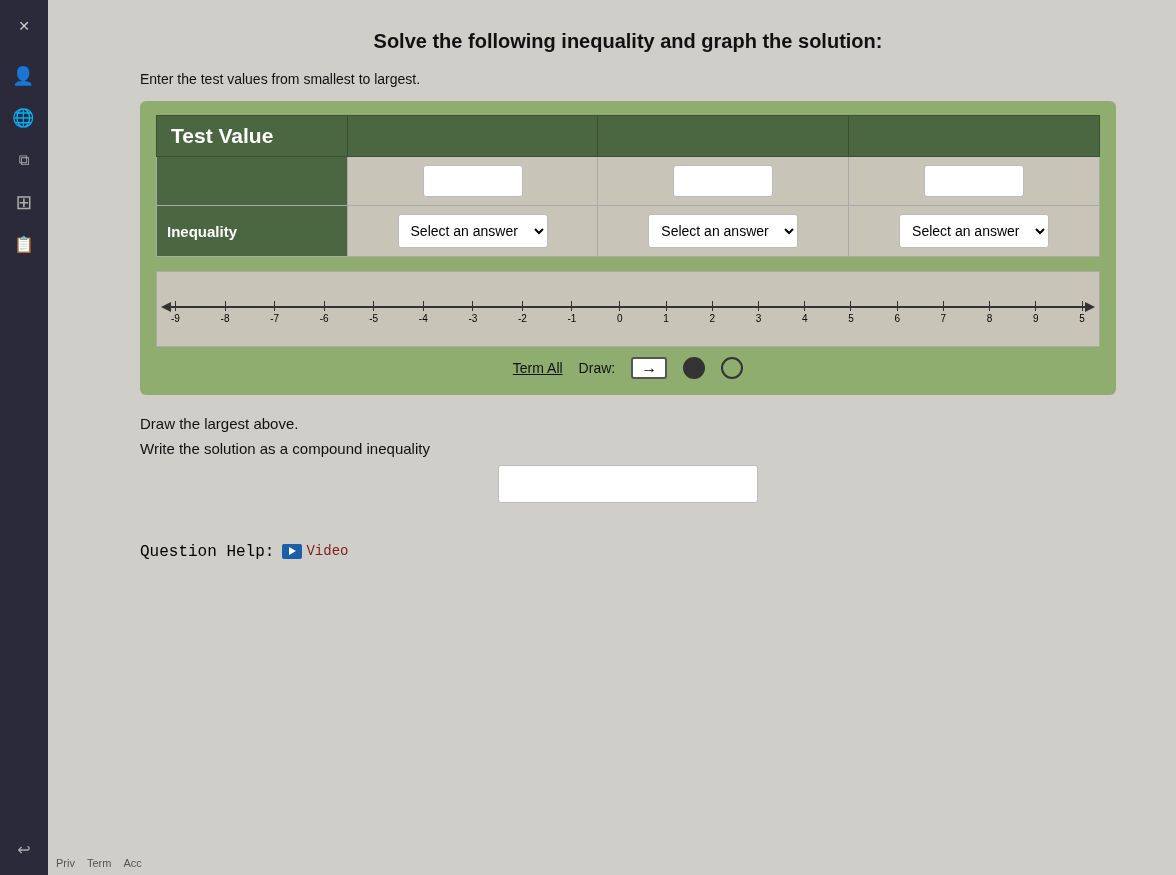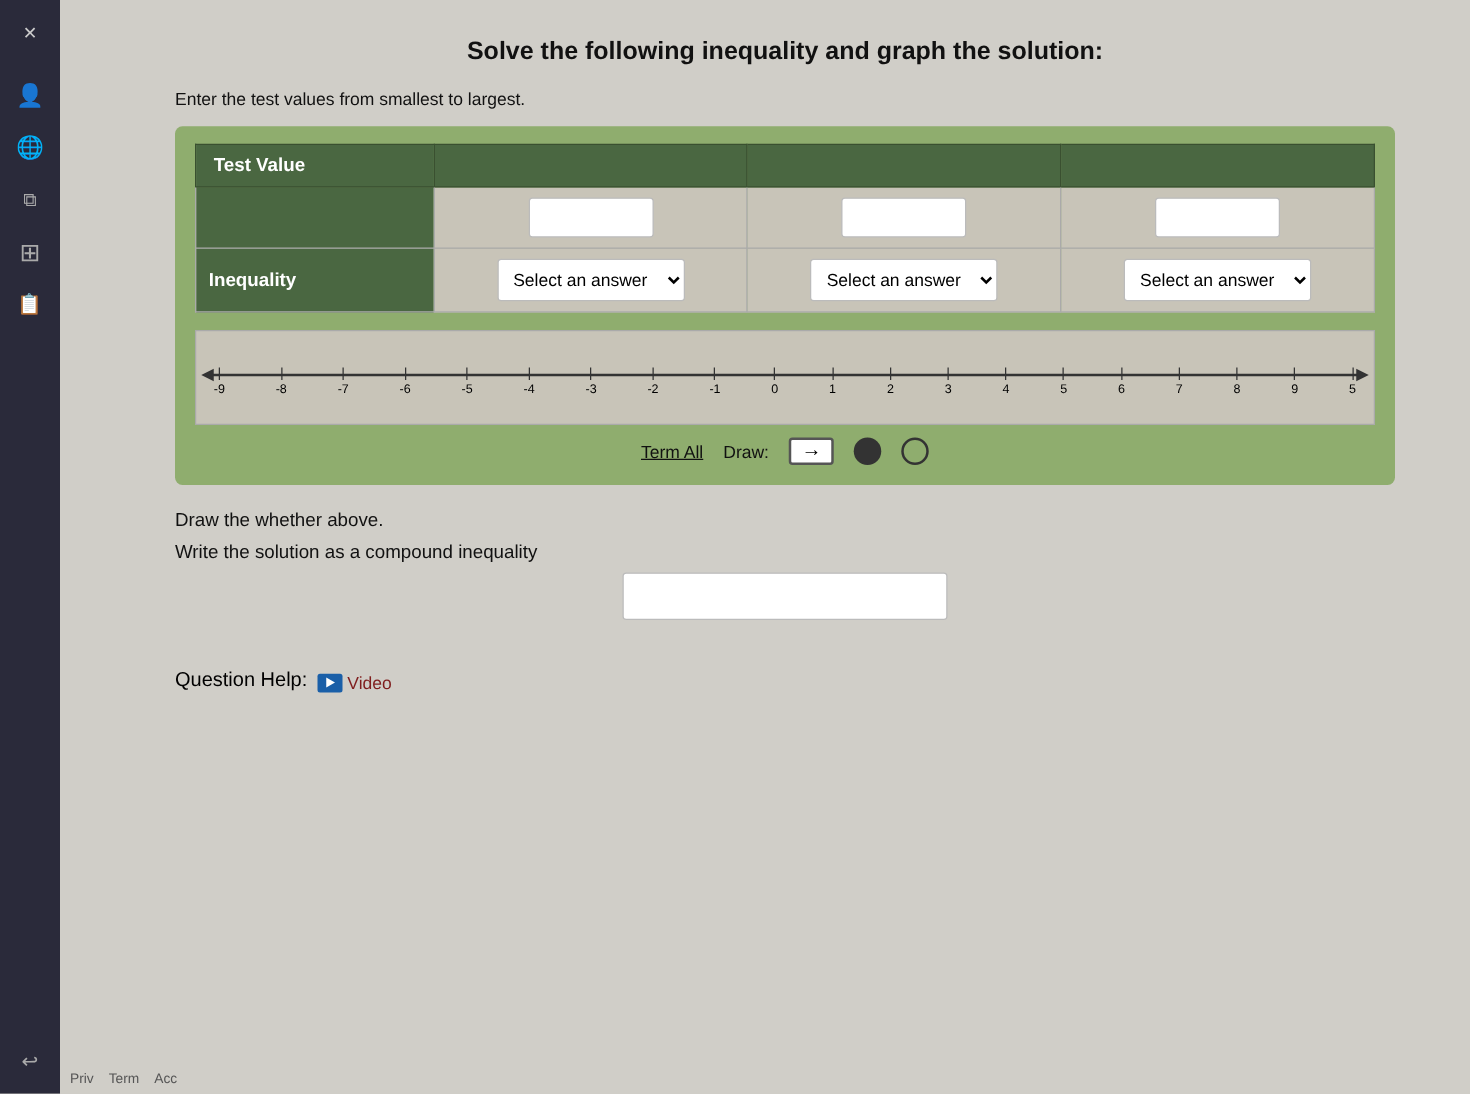--- a/index.html
+++ b/index.html
@@ -88,21 +88,21 @@
       margin-bottom: 14px;
     }
     table {
       border-collapse: collapse;
       width: 100%;
     }
     th {
       background: #4a6741;
       color: #fff;
       padding: 8px 14px;
-      font-size: 15px;
+      font-size: 21px;
       text-align: left;
       border: 1px solid #3a5030;
     }
     td {
       background: #c8c4b8;
       padding: 8px 10px;
       border: 1px solid #aaa;
       vertical-align: middle;
     }
     .test-value-input {
@@ -422,26 +422,26 @@
       <button class="draw-arrow-btn">
         <span>→</span>
       </button>
       <button class="draw-dot-btn"></button>
       <button class="draw-circle-btn"></button>
     </div>
 
   </div>
 
   <div class="solution-section">
-    <div class="solution-text">Draw the whether above.</div>
+    <div class="solution-text">Draw the largest above.</div>
     <div class="solution-text">Write the solution as a compound inequality</div>
     <input type="text" class="solution-input" placeholder="" style="">
   </div>
 
-  <div style="margin-top: 40px; display:flex; align-items:flex-end; gap:8px;">
+  <div style="margin-top: 40px; display:flex; align-items:flex-start; gap:8px;font-family:Liberation Mono, monospace;">
     <span>Question Help:</span>
     <a href="#" class="video-link">
       <span class="video-icon-box">
         <div class="video-play"></div>
       </span>
       <span>Video</span>
     </a>
   </div>
 
   <div class="bottom-links">

